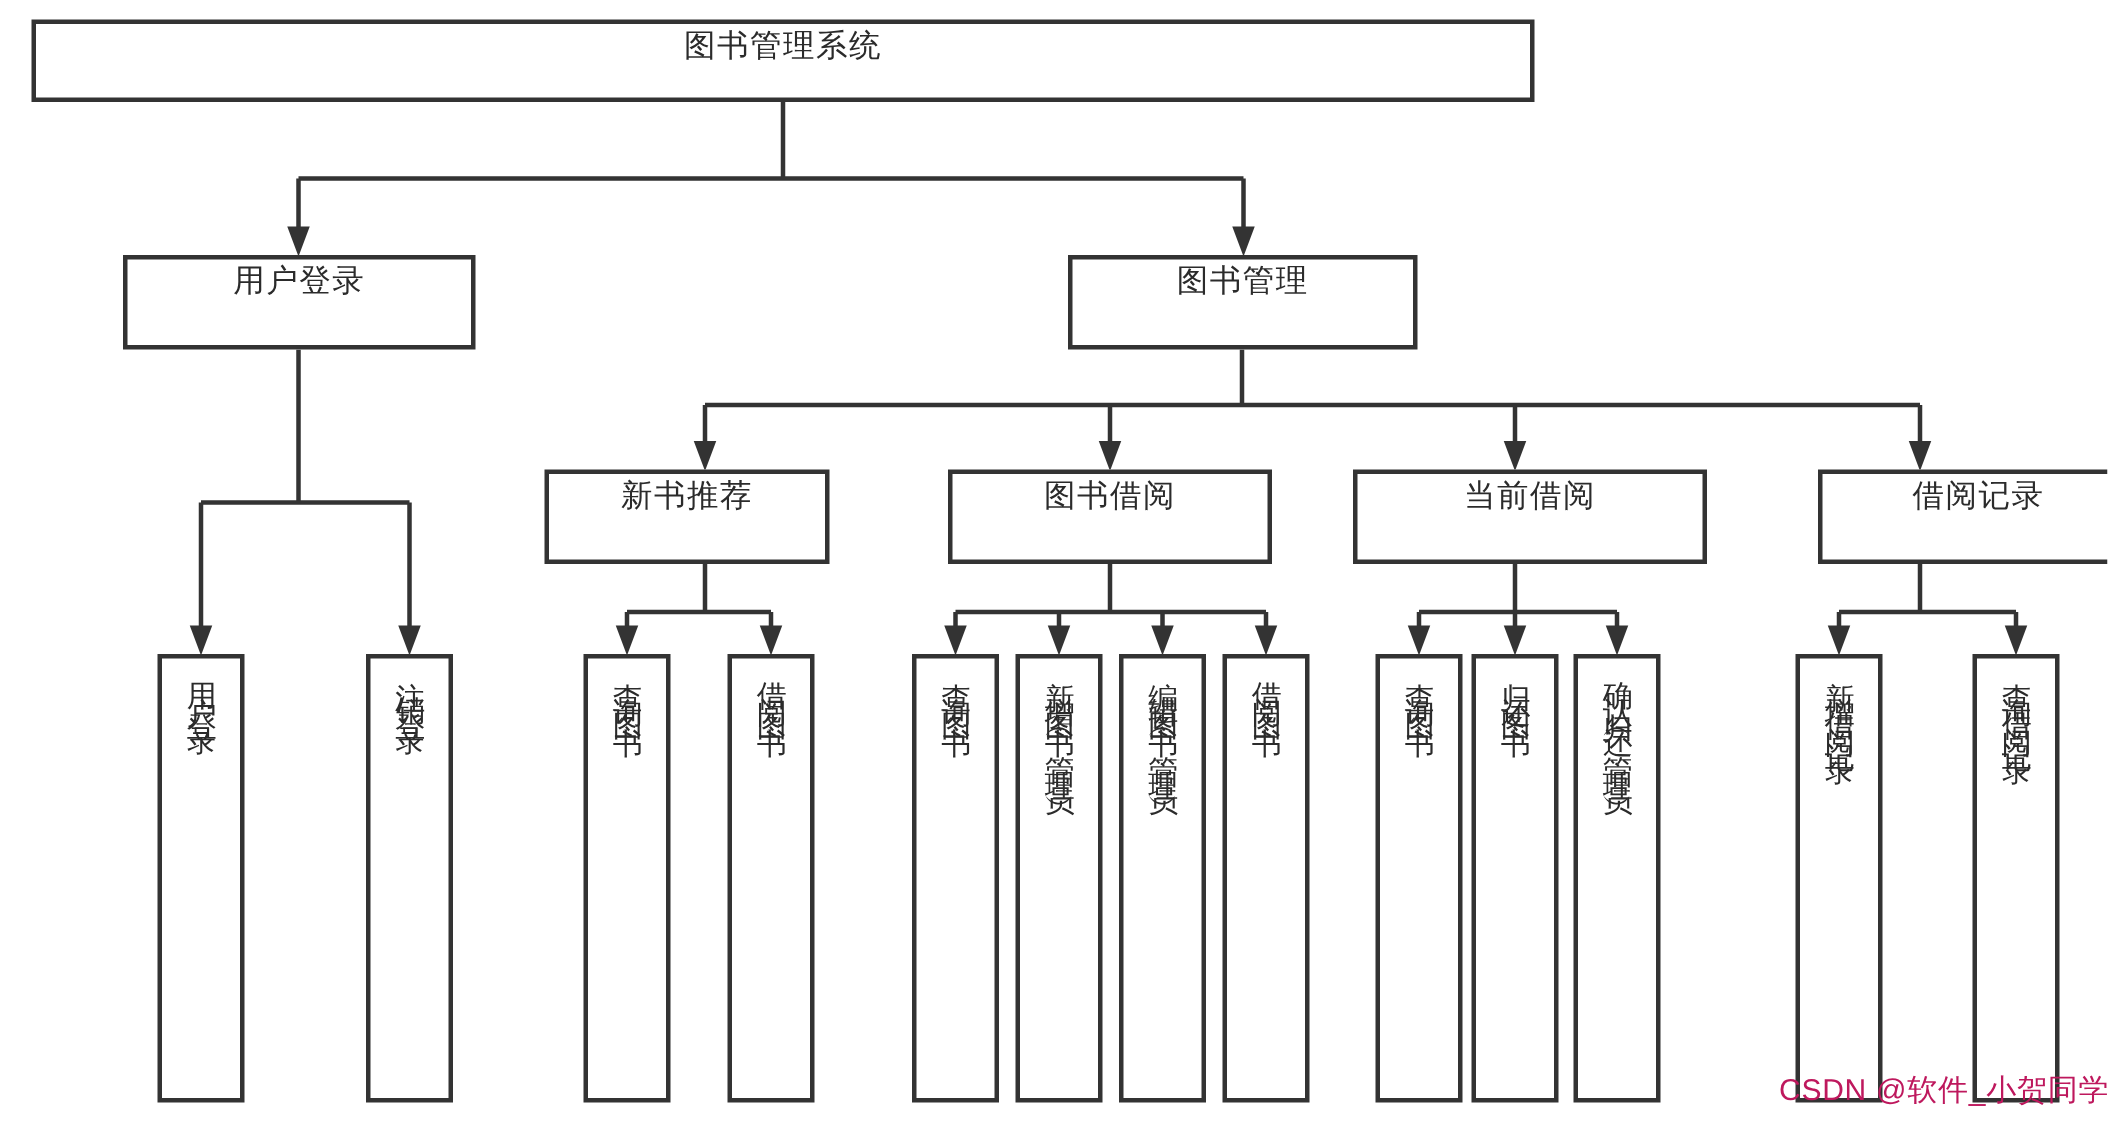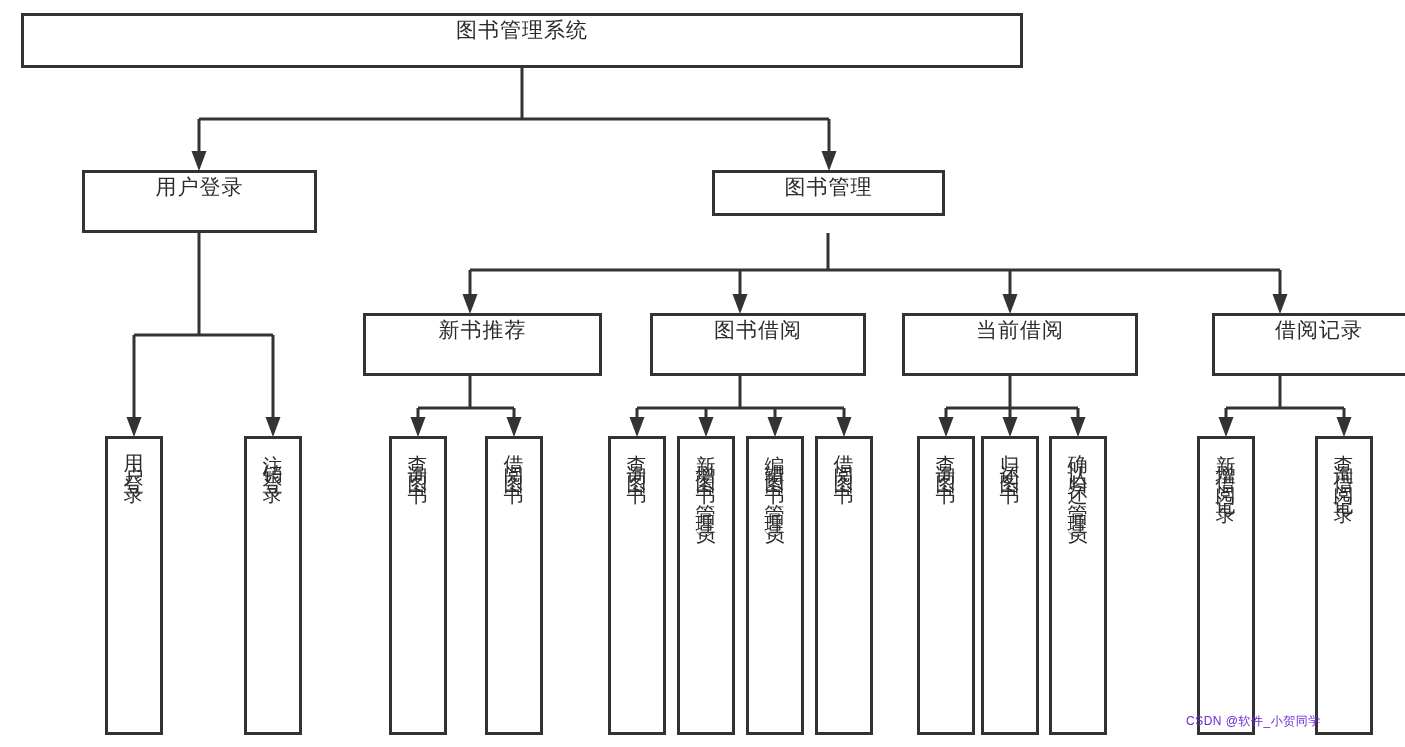--- a/index.html
+++ b/index.html
@@ -46,22 +46,22 @@
     text-orientation: mixed;
     font-size: 20px;
     line-height: 1;
     letter-spacing: 10px;
     white-space: nowrap;
   }
   .watermark {
     position: absolute;
     left: 1186px;
     top: 713px;
-    font-size: 12px;
-    color: #6d28d9;
+    font-size: 20px;
+    color: #be185d;
     letter-spacing: 0.5px;
     white-space: nowrap;
     z-index: 5;
   }
   .stroke { stroke: #333333; stroke-width: 3; fill: none; }
   .head { fill: #333333; stroke: none; }
 </style>
 </head>
 <body>
 
@@ -117,28 +117,28 @@
     </g>
   </svg>
 
   <div class="node h" style="left:21px;top:13px;width:1002px;height:55px">
     <span>图书管理系统</span>
   </div>
 
   <div class="node h" style="left:82px;top:170px;width:235px;height:63px">
     <span>用户登录</span>
   </div>
-  <div class="node h" style="left:712px;top:170px;width:233px;height:46px">
+  <div class="node h" style="left:712px;top:170px;width:233px;height:63px">
     <span>图书管理</span>
   </div>
 
-  <div class="node h" style="left:363px;top:313px;width:239px;height:63px">
+  <div class="node h" style="left:363px;top:313px;width:190px;height:63px">
     <span>新书推荐</span>
   </div>
-  <div class="node h" style="left:650px;top:313px;width:216px;height:63px">
+  <div class="node h" style="left:632px;top:313px;width:216px;height:63px">
     <span>图书借阅</span>
   </div>
   <div class="node h" style="left:902px;top:313px;width:236px;height:63px">
     <span>当前借阅</span>
   </div>
   <div class="node h" style="left:1212px;top:313px;width:214px;height:63px">
     <span>借阅记录</span>
   </div>
 
   <div class="node leaf" style="left:105px">

